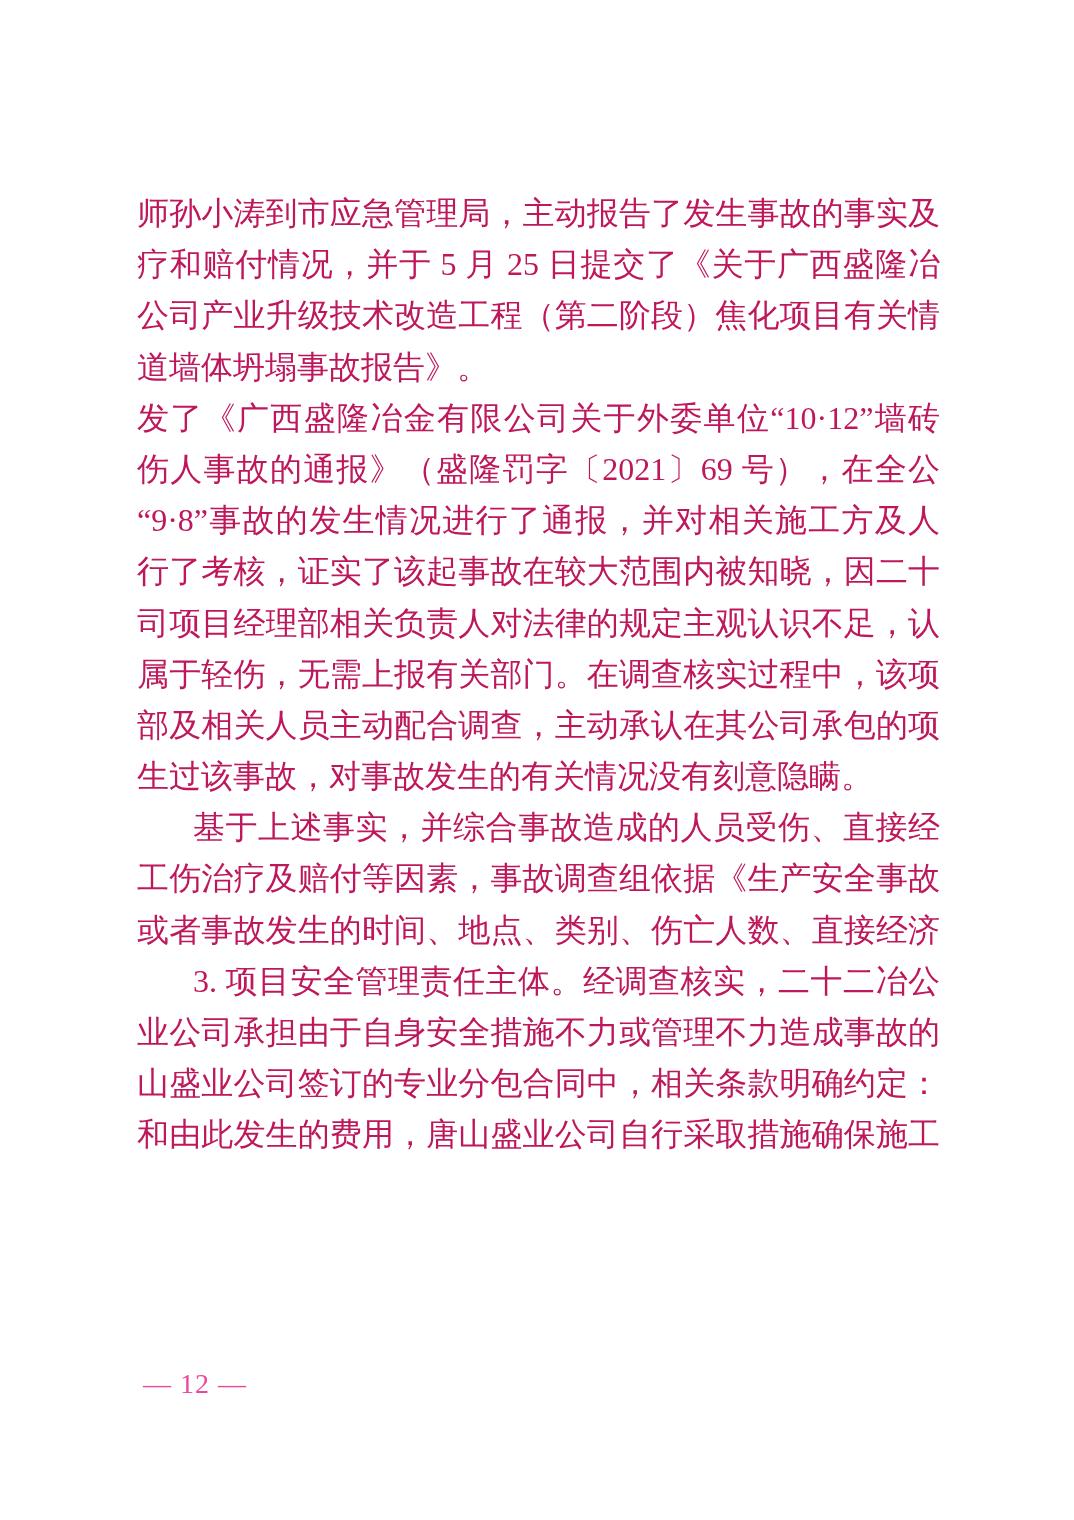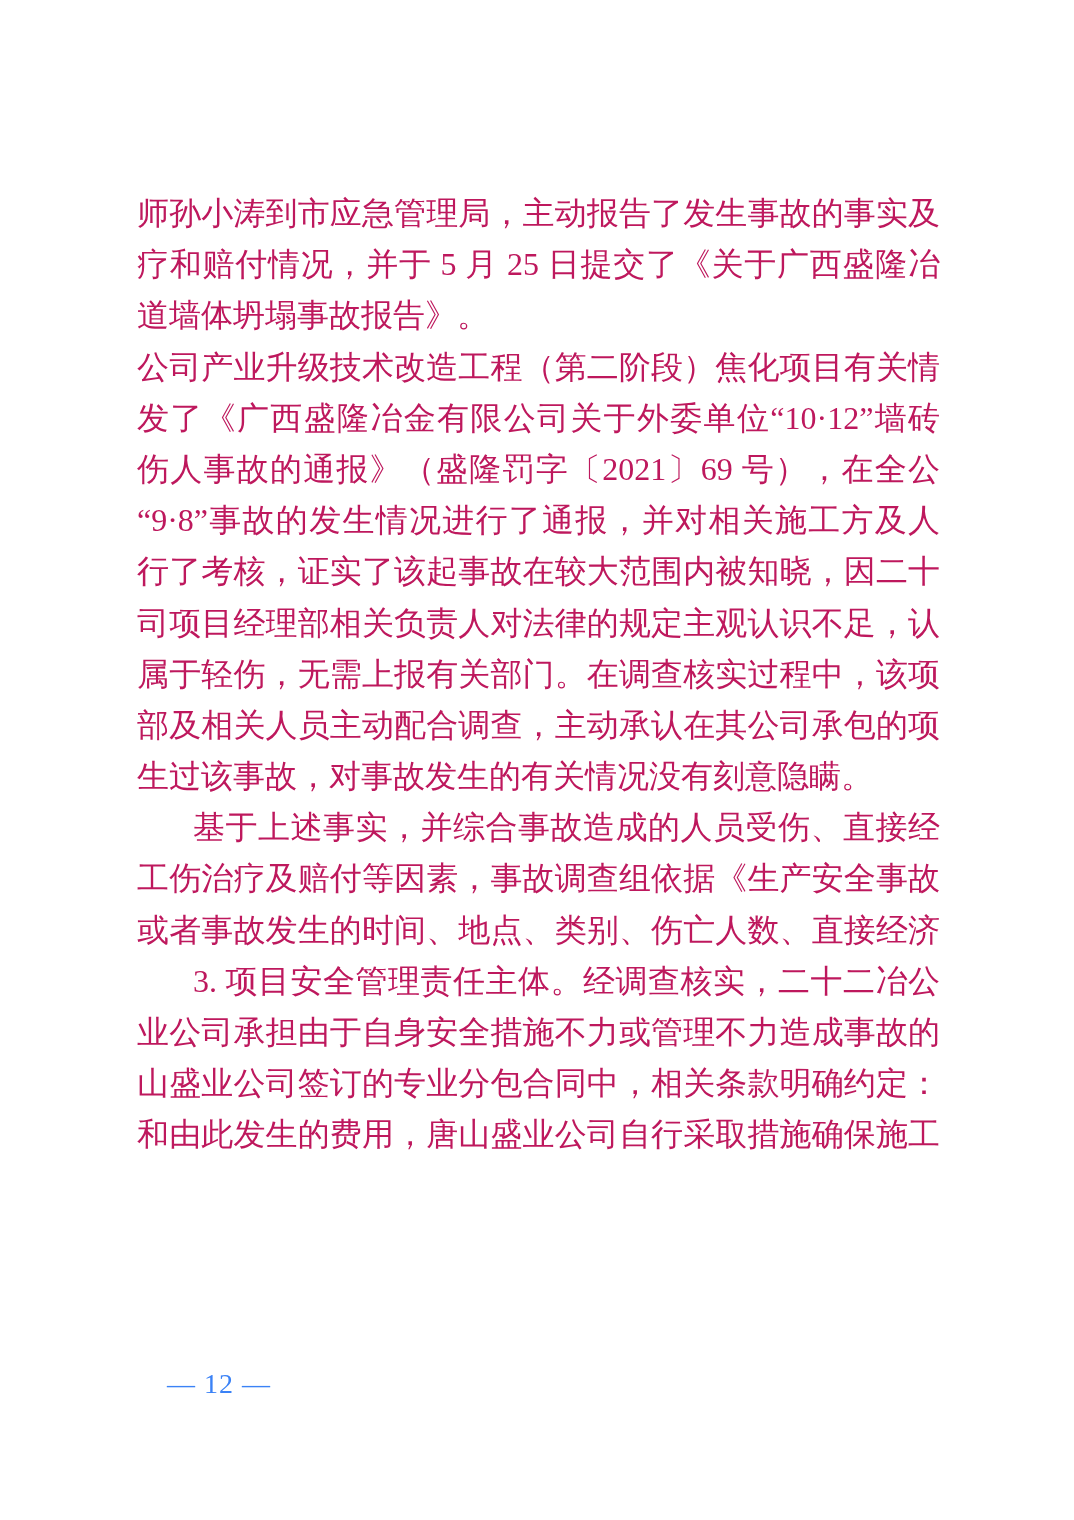--- a/index.html
+++ b/index.html
@@ -42,33 +42,32 @@
   .line.end {
     text-align-last: left;
   }
   .footer {
     position: absolute;
     left: 143px;
     top: 1366px;
     font-size: 28px;
     line-height: 36px;
     letter-spacing: 1px;
-    color: #3b82f6;
-    margin-left: 24px;
+    color: #ec4899;
   }
 </style>
 </head>
 <body>
 
 <div class="page">
   <div class="text-block">
     <div class="line">师孙小涛到市应急管理局，主动报告了发生事故的事实及工伤治</div>
     <div class="line">疗和赔付情况，并于 5 月 25 日提交了《关于广西盛隆冶金有限</div>
+    <div class="line">公司产业升级技术改造工程（第二阶段）焦化项目有关情况及烟</div>
     <div class="line end">道墙体坍塌事故报告》。</div>
-    <div class="line">公司产业升级技术改造工程（第二阶段）焦化项目有关情况及烟</div>
     <div class="line">发了《广西盛隆冶金有限公司关于外委单位“10·12”墙砖坍塌</div>
     <div class="line">伤人事故的通报》（盛隆罚字〔2021〕69 号），在全公司范围对</div>
     <div class="line">“9·8”事故的发生情况进行了通报，并对相关施工方及人员进</div>
     <div class="line">行了考核，证实了该起事故在较大范围内被知晓，因二十二冶公</div>
     <div class="line">司项目经理部相关负责人对法律的规定主观认识不足，认为伤者</div>
     <div class="line">属于轻伤，无需上报有关部门。在调查核实过程中，该项目经理</div>
     <div class="line">部及相关人员主动配合调查，主动承认在其公司承包的项目上发</div>
     <div class="line end">生过该事故，对事故发生的有关情况没有刻意隐瞒。</div>
     <div class="line indent">基于上述事实，并综合事故造成的人员受伤、直接经济损失、</div>
     <div class="line">工伤治疗及赔付等因素，事故调查组依据《生产安全事故罚款处</div>

